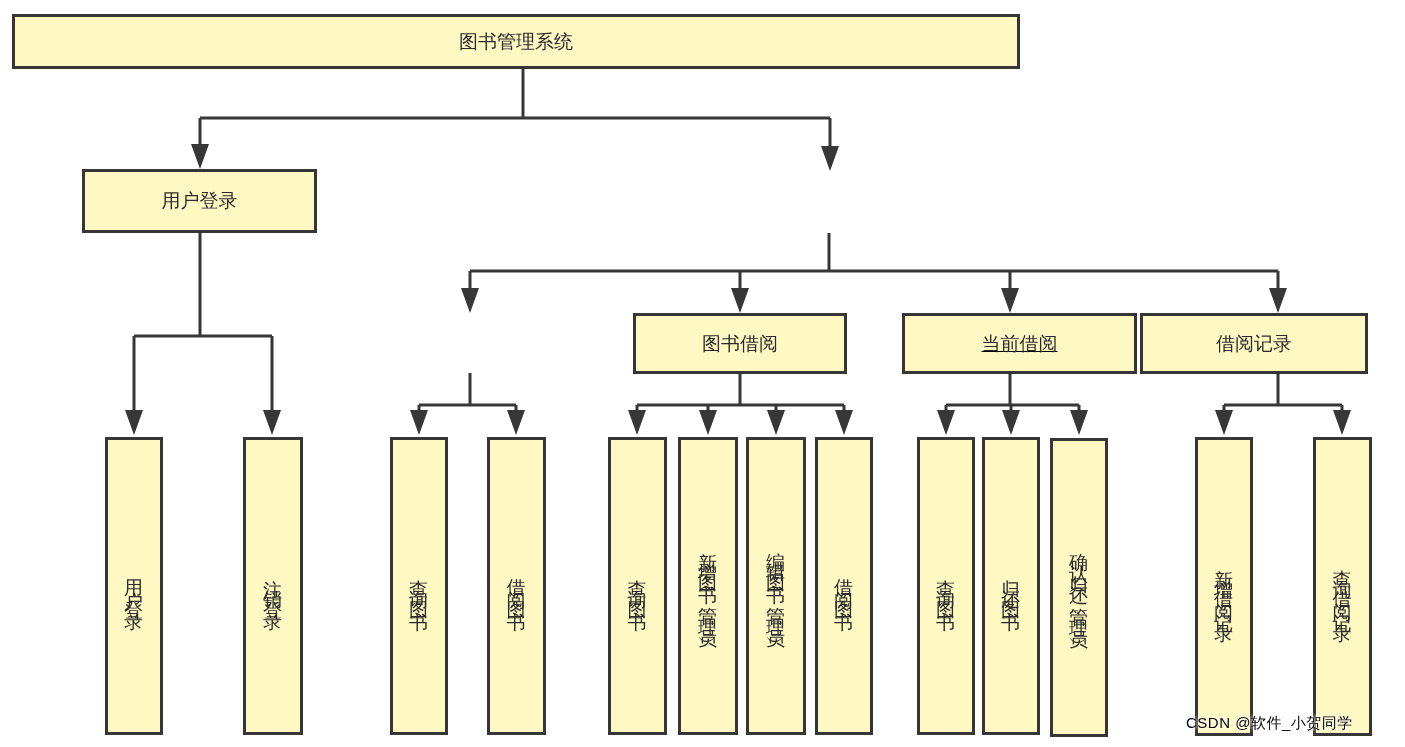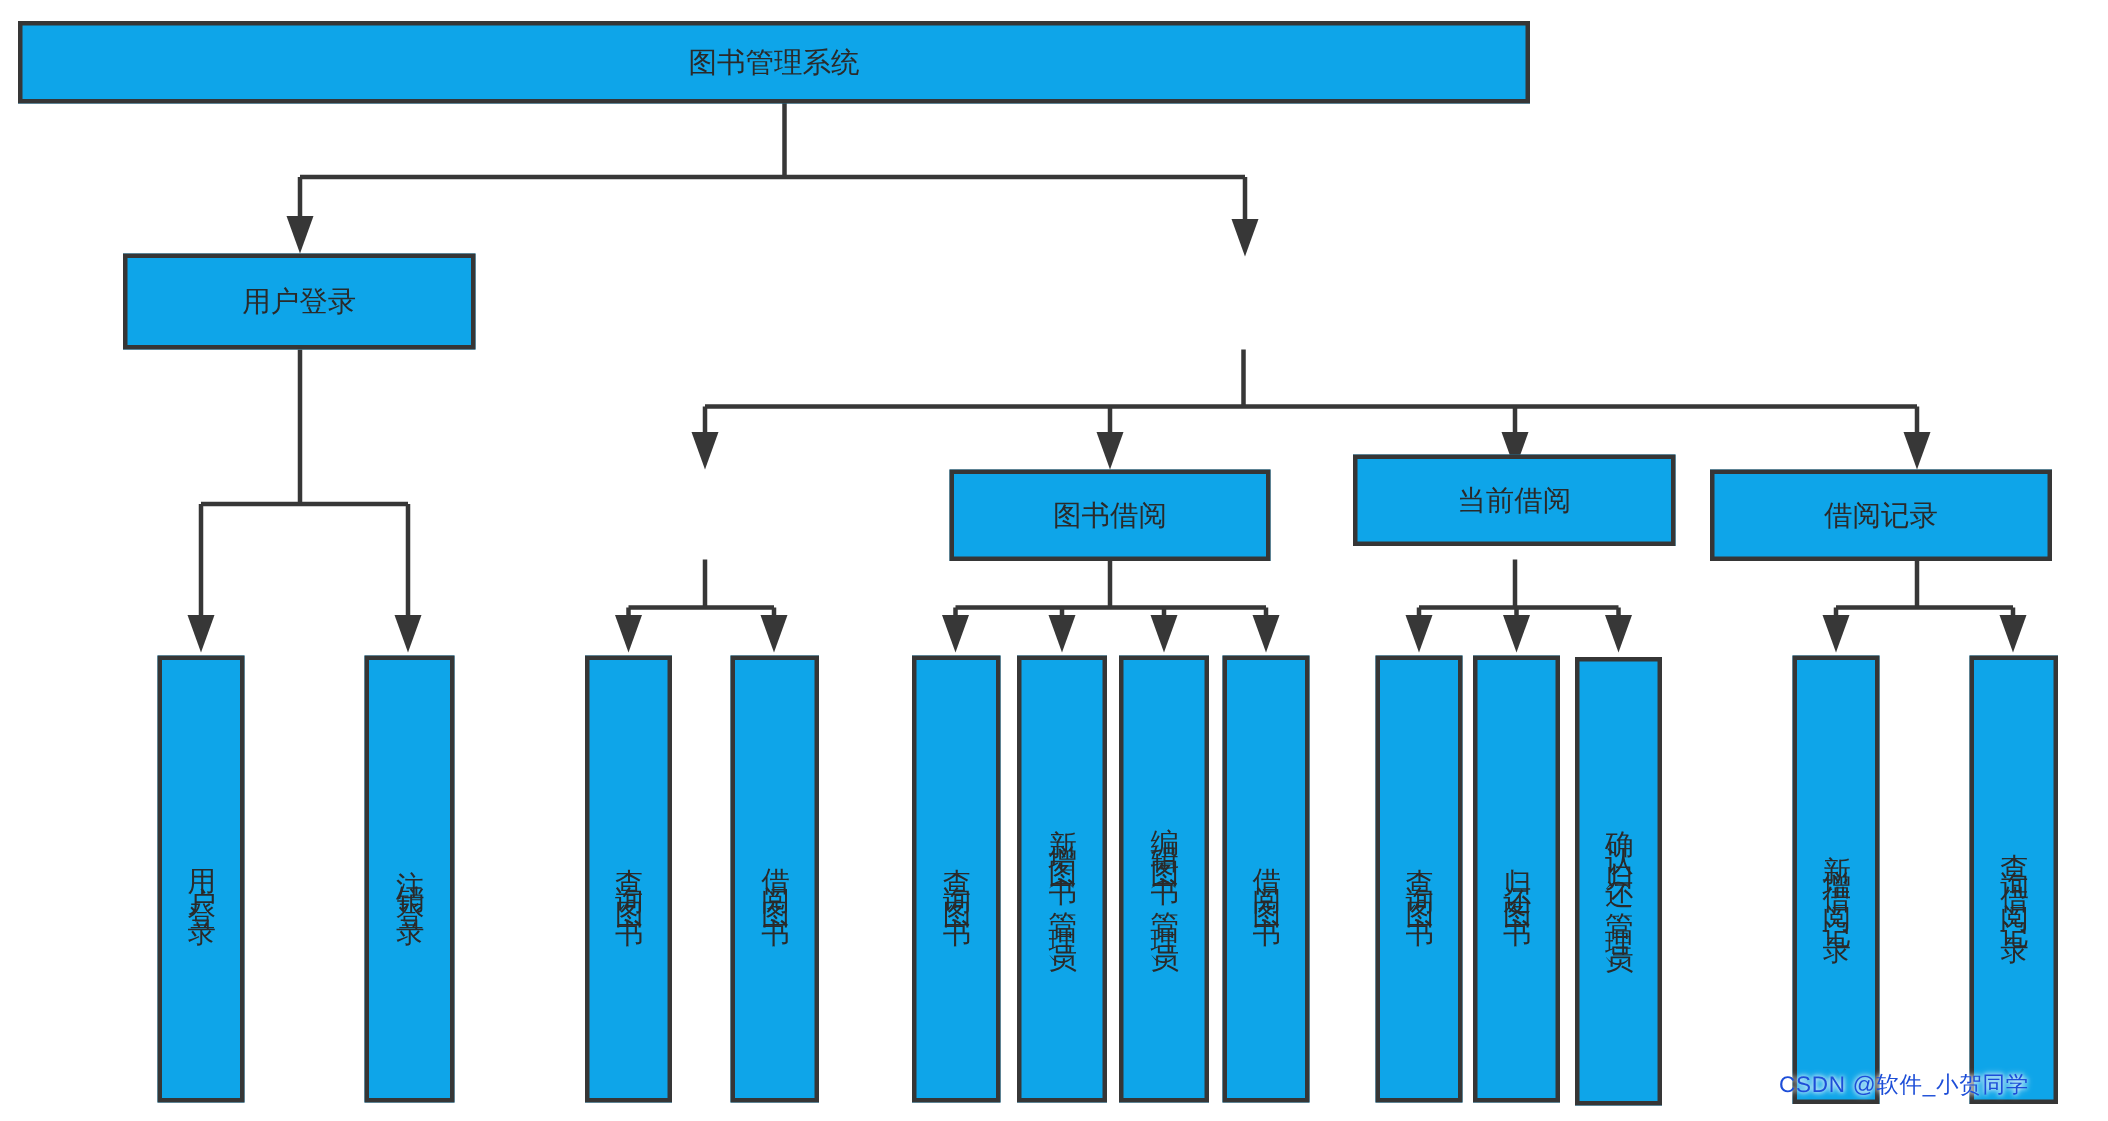--- a/index.html
+++ b/index.html
@@ -17,21 +17,21 @@
   }
   #connectors {
     position: absolute;
     left: 0;
     top: 0;
     z-index: 0;
   }
   .box {
     position: absolute;
     box-sizing: border-box;
-    background: #0ea5e9;
+    background: #fef9c3;
     border: 3px solid #363636;
     display: flex;
     align-items: center;
     justify-content: center;
     z-index: 1;
   }
   .box span {
     color: #2a2a2a;
     font-size: 19px;
     white-space: nowrap;
@@ -40,21 +40,21 @@
     writing-mode: vertical-lr;
     text-orientation: mixed;
     letter-spacing: 11px;
     line-height: 1;
   }
   .watermark {
     position: absolute;
     z-index: 2;
     font-size: 15px;
     letter-spacing: 0.5px;
-    color: #1d4ed8;
+    color: #000000;
     white-space: nowrap;
     text-shadow: 0 0 3px #ffffff, 0 0 5px #ffffff;
     text-align: right;
   }
 </style>
 </head>
 <body>
 
 <div id="canvas">
 
@@ -123,21 +123,21 @@
     <span>图书管理系统</span>
   </div>
 
   <div class="box hbox" style="left:82px; top:169px; width:235px; height:64px;">
     <span>用户登录</span>
   </div>
 
   <div class="box hbox" style="left:633px; top:313px; width:214px; height:61px;">
     <span>图书借阅</span>
   </div>
-  <div class="box hbox" style="left:902px; top:303px; width:215px; height:61px;">
+  <div class="box hbox" style="left:902px; top:313px; width:235px; height:61px;text-decoration:underline;">
     <span>当前借阅</span>
   </div>
   <div class="box hbox" style="left:1140px; top:313px; width:228px; height:61px;">
     <span>借阅记录</span>
   </div>
 
   <div class="box vbox" style="left:105px; top:437px; width:58px; height:298px;">
     <span>用户登录</span>
   </div>
   <div class="box vbox" style="left:243px; top:437px; width:60px; height:298px;">

